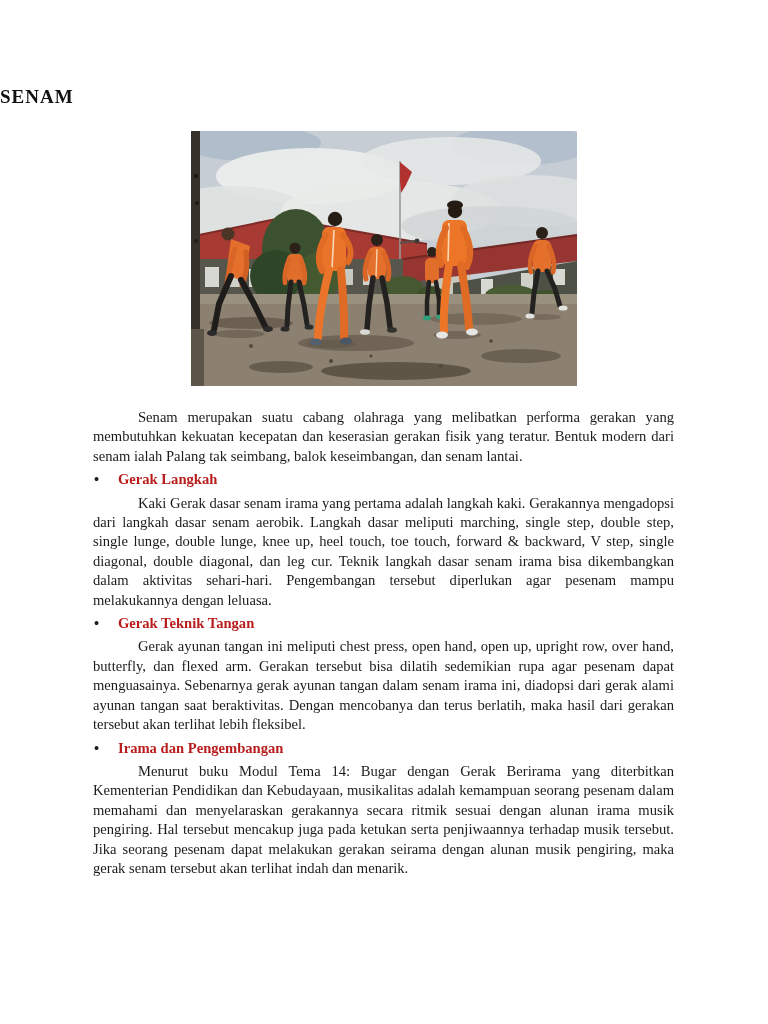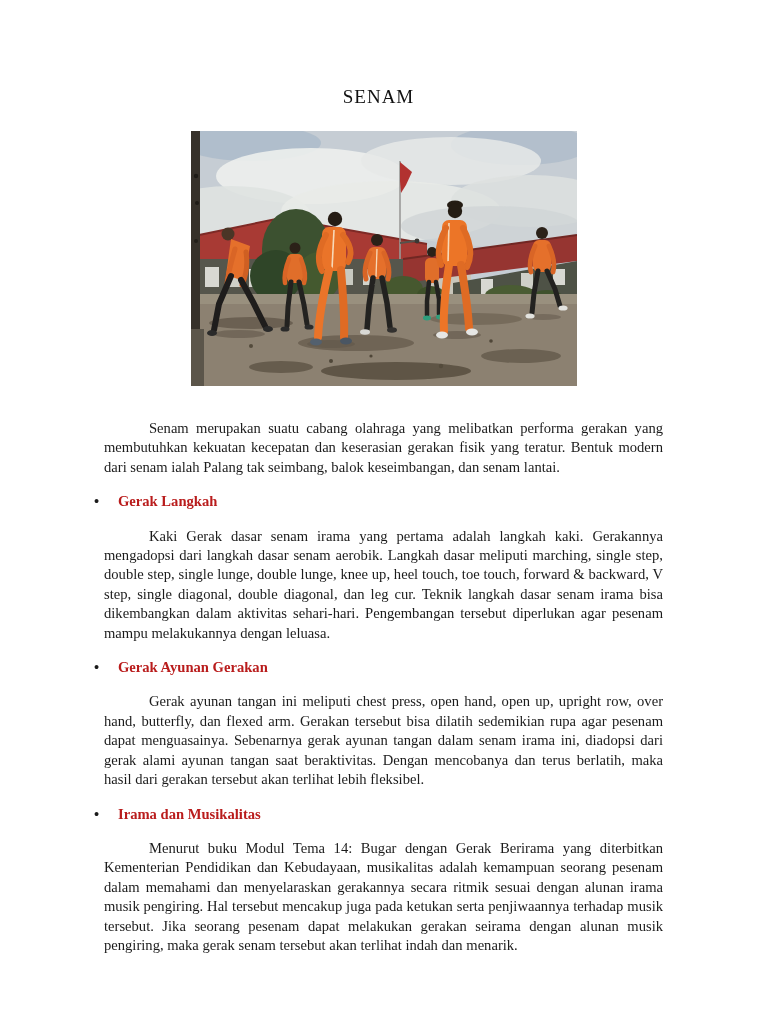--- a/index.html
+++ b/index.html
@@ -15,23 +15,23 @@
     position: relative;
     width: 768px;
     height: 1024px;
     background: #ffffff;
   }
   .doc-title {
     position: absolute;
     top: 86px;
     left: 0;
     width: 757px;
-    text-align: center;
+    text-align: left;
     font-size: 19px;
-    font-weight: normal;
+    font-weight: bold;
     letter-spacing: 1px;
     color: #111111;
   }
   .photo-frame {
     position: absolute;
     left: 191px;
     top: 131px;
     width: 386px;
     height: 255px;
     overflow: hidden;
@@ -41,21 +41,21 @@
     position: absolute;
     left: 89px;
     top: 404px;
     width: 589px;
     font-size: 14.6px;
     line-height: 19.4px;
     color: #1b1b1b;
     text-align: justify;
   }
   p.body-par {
-    margin: 15px;
+    margin: 4px;
     text-indent: 45px;
   }
   .bullet-row {
     display: flex;
     align-items: baseline;
     padding-left: 5px;
   }
   .bullet-row .bullet {
     width: 24px;
     flex: 0 0 24px;
@@ -228,24 +228,24 @@
     <p class="body-par">Senam merupakan suatu cabang olahraga yang melibatkan performa gerakan yang membutuhkan kekuatan kecepatan dan keserasian gerakan fisik yang teratur. Bentuk modern dari senam ialah Palang tak seimbang, balok keseimbangan, dan senam lantai.</p>
 
     <div class="bullet-row">
       <span class="bullet">•</span>
       <span class="sec-heading">Gerak Langkah</span>
     </div>
     <p class="body-par">Kaki Gerak dasar senam irama yang pertama adalah langkah kaki. Gerakannya mengadopsi dari langkah dasar senam aerobik. Langkah dasar meliputi marching, single step, double step, single lunge, double lunge, knee up, heel touch, toe touch, forward &amp; backward, V step, single diagonal, double diagonal, dan leg cur. Teknik langkah dasar senam irama bisa dikembangkan dalam aktivitas sehari-hari. Pengembangan tersebut diperlukan agar pesenam mampu melakukannya dengan leluasa.</p>
 
     <div class="bullet-row">
       <span class="bullet">•</span>
-      <span class="sec-heading">Gerak Ayunan Gerakan</span>
+      <span class="sec-heading">Gerak Teknik Tangan</span>
     </div>
     <p class="body-par">Gerak ayunan tangan ini meliputi chest press, open hand, open up, upright row, over hand, butterfly, dan flexed arm. Gerakan tersebut bisa dilatih sedemikian rupa agar pesenam dapat menguasainya. Sebenarnya gerak ayunan tangan dalam senam irama ini, diadopsi dari gerak alami ayunan tangan saat beraktivitas. Dengan mencobanya dan terus berlatih, maka hasil dari gerakan tersebut akan terlihat lebih fleksibel.</p>
 
     <div class="bullet-row">
       <span class="bullet">•</span>
-      <span class="sec-heading">Irama dan Musikalitas</span>
+      <span class="sec-heading">Irama dan Pengembangan</span>
     </div>
     <p class="body-par">Menurut buku Modul Tema 14: Bugar dengan Gerak Berirama yang diterbitkan Kementerian Pendidikan dan Kebudayaan, musikalitas adalah kemampuan seorang pesenam dalam memahami dan menyelaraskan gerakannya secara ritmik sesuai dengan alunan irama musik pengiring. Hal tersebut mencakup juga pada ketukan serta penjiwaannya terhadap musik tersebut. Jika seorang pesenam dapat melakukan gerakan seirama dengan alunan musik pengiring, maka gerak senam tersebut akan terlihat indah dan menarik.</p>
   </div>
 
 </div>
 
 </body></html>

